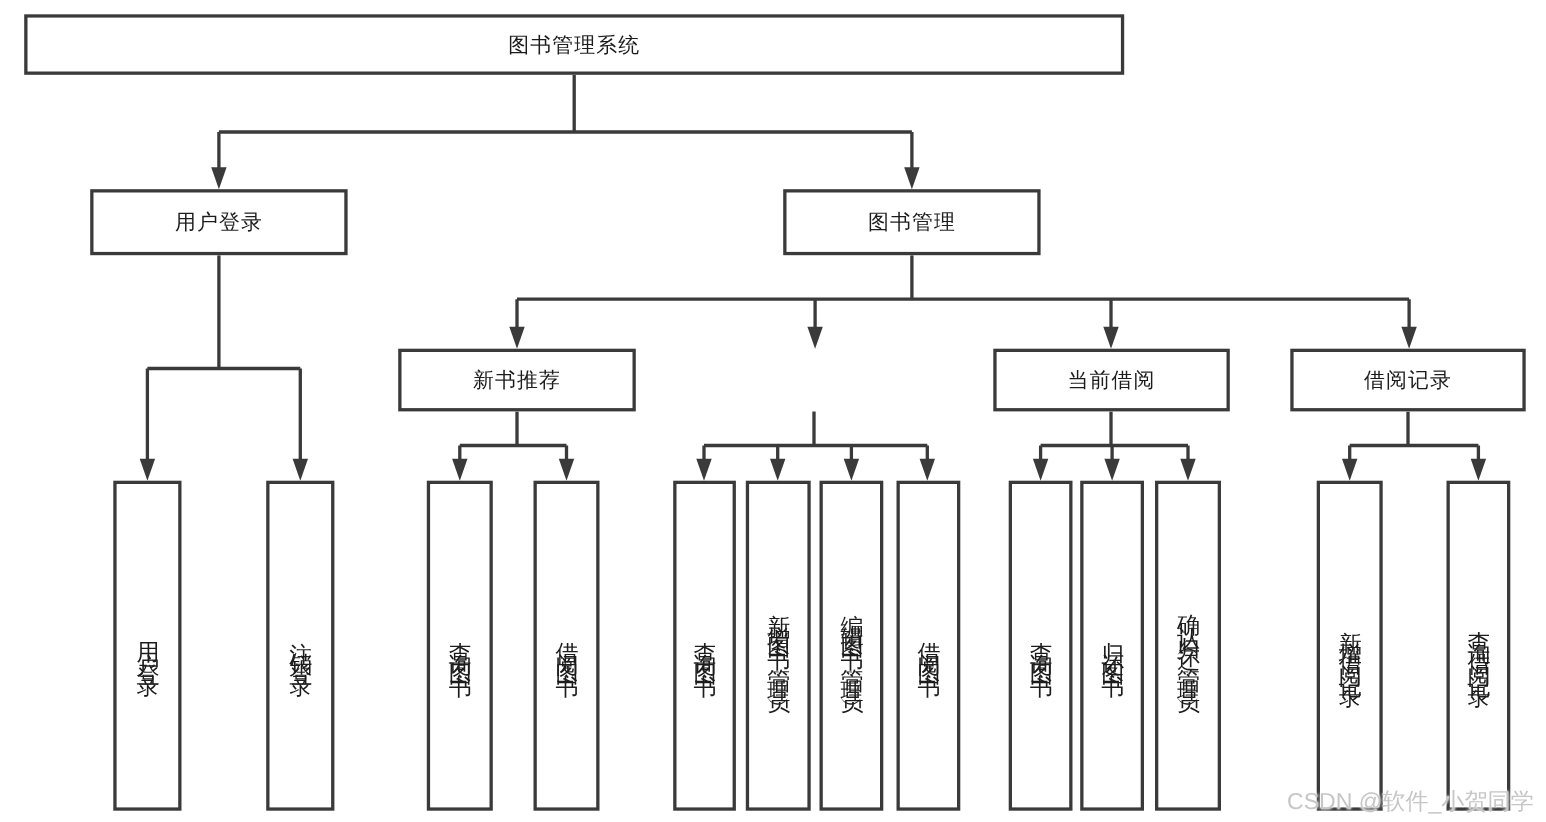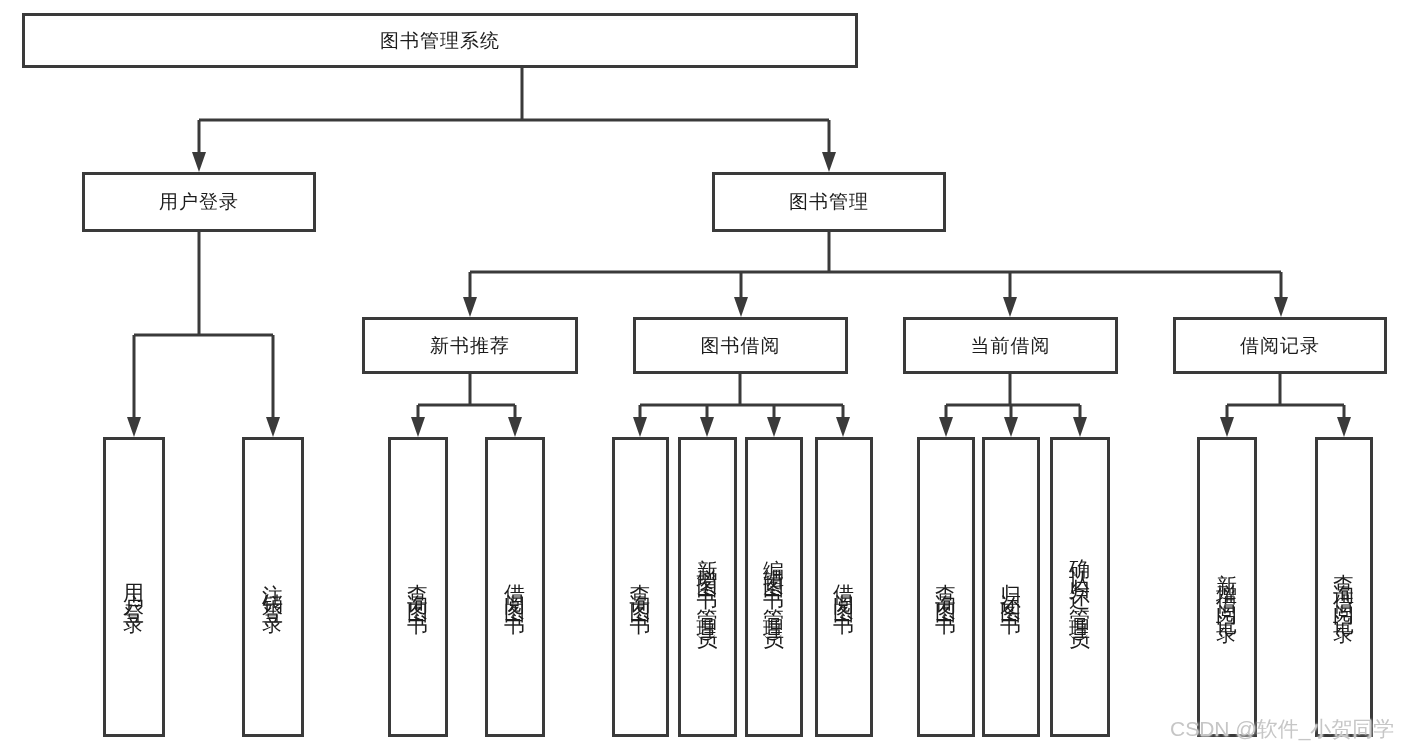--- a/index.html
+++ b/index.html
@@ -102,36 +102,33 @@
       <polygon class="arrow" points="1004,417 1018,417 1011,437"></polygon>
       <polygon class="arrow" points="1073,417 1087,417 1080,437"></polygon>
     </g>
     <g>
       <path class="cline" d="M1280 374 V405 M1227 405 H1344 M1227 405 V419 M1344 405 V419"></path>
       <polygon class="arrow" points="1220,417 1234,417 1227,437"></polygon>
       <polygon class="arrow" points="1337,417 1351,417 1344,437"></polygon>
     </g>
   </svg>
 
-  <div class="box h-box" style="left:22px; top:13px; width:836px; height:55px;">
+  <div class="box h-box" style="left:22px; top:13px; width:1000px; height:55px;">
     <span>图书管理系统</span>
   </div>
 
   <div class="box h-box" style="left:82px; top:172px; width:234px; height:60px;">
     <span>用户登录</span>
   </div>
   <div class="box h-box" style="left:712px; top:172px; width:234px; height:60px;">
     <span>图书管理</span>
   </div>
 
   <div class="box h-box" style="left:362px; top:317px; width:216px; height:57px;text-align:right;">
     <span>新书推荐</span>
-  </div>
-  <div class="box h-box" style="left:633px; top:317px; width:215px; height:57px;">
-    <span>图书借阅</span>
   </div>
   <div class="box h-box" style="left:903px; top:317px; width:215px; height:57px;text-align:right;">
     <span>当前借阅</span>
   </div>
   <div class="box h-box" style="left:1173px; top:317px; width:214px; height:57px;">
     <span>借阅记录</span>
   </div>
 
   <div class="box v-box" style="left:103px; top:437px; width:62px; height:300px;">
     <span>用户登录</span>

